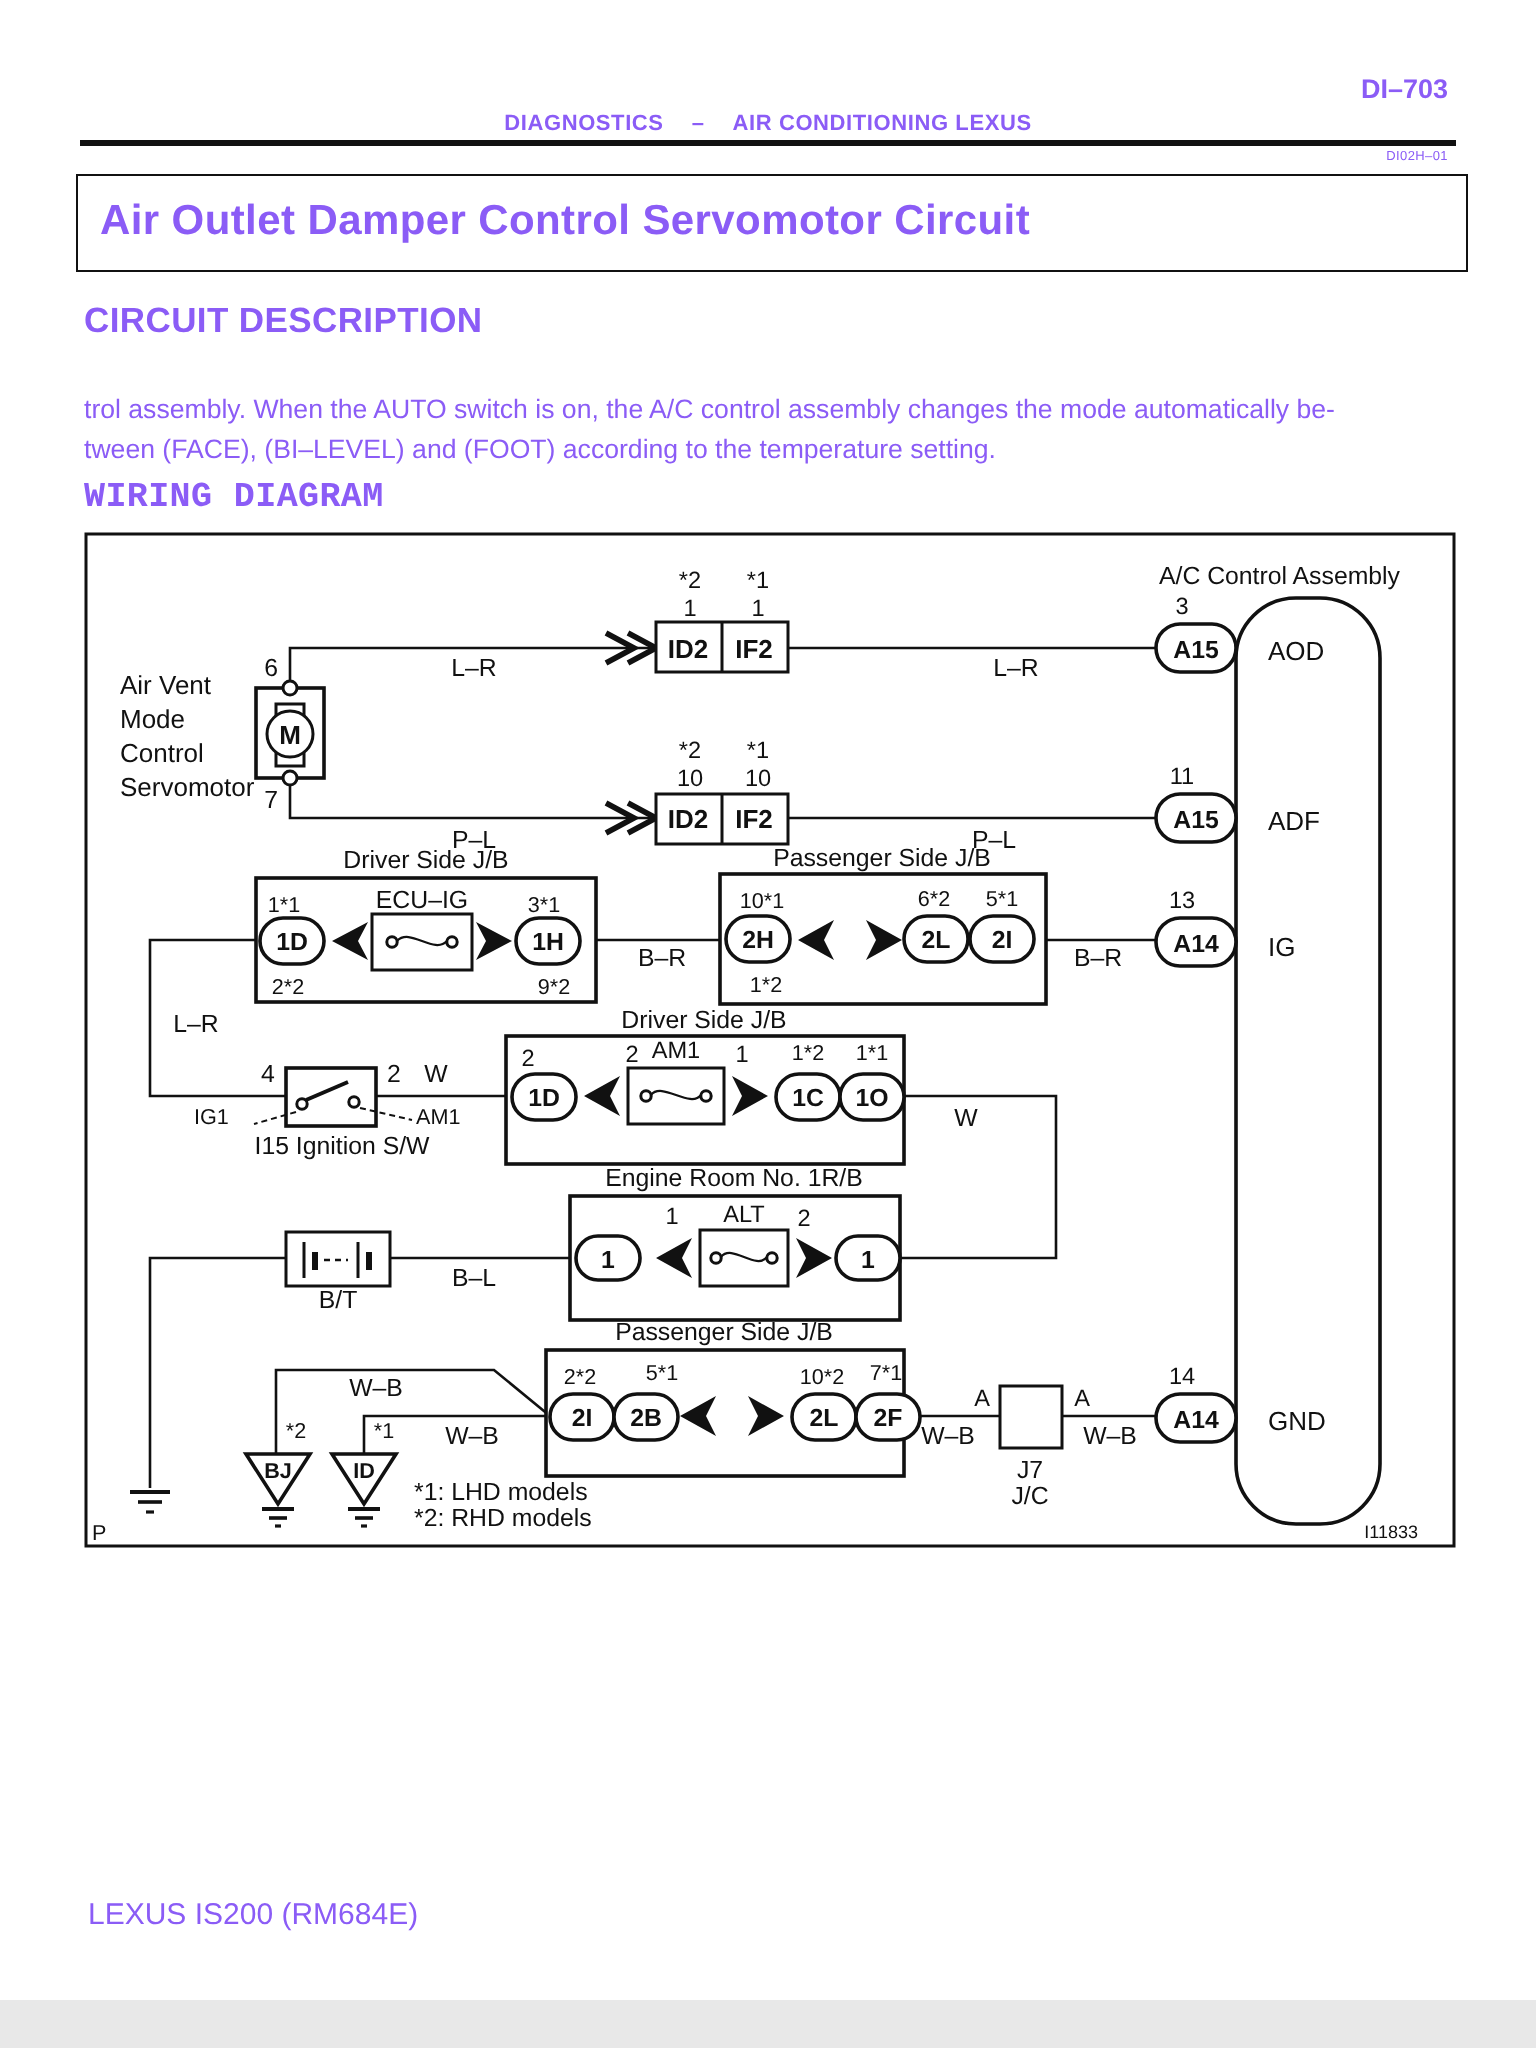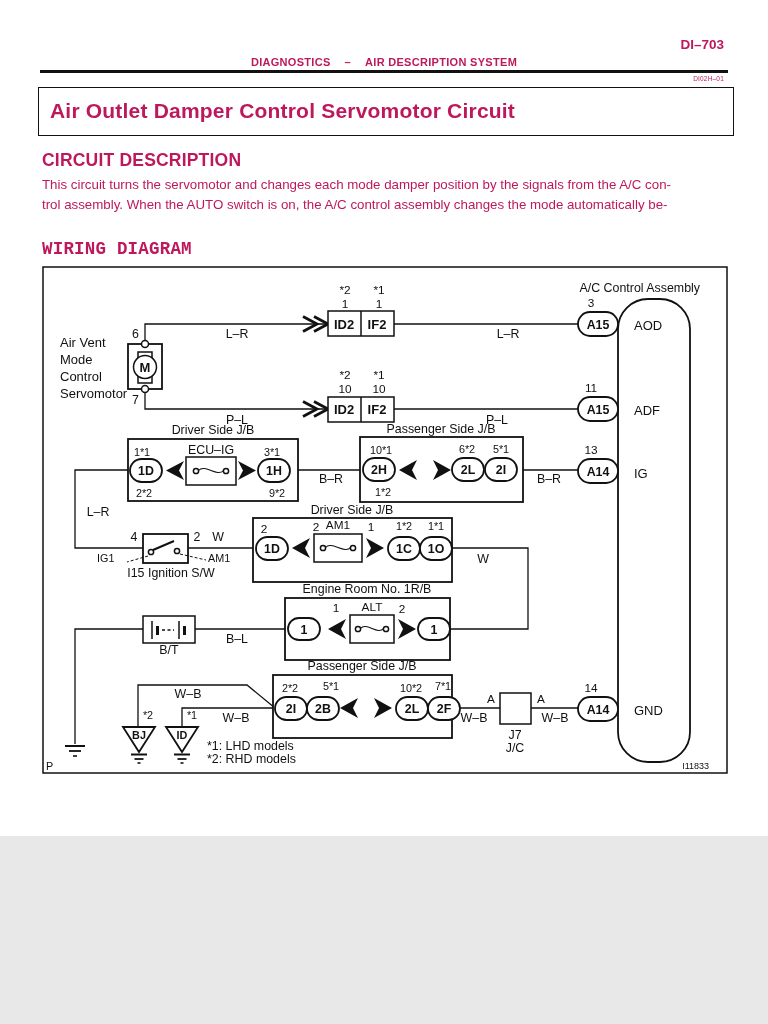--- a/index.html
+++ b/index.html
@@ -1,17 +1,17 @@
 <!DOCTYPE html>
 <html><head>
 <meta charset="utf-8">
 <style>
   html,body{margin:0;padding:0;background:#e8e8e8;}
-  .page{position:relative;width:768px;height:836px;background:#ffffff;overflow:hidden;
-        font-family:"Liberation Sans",sans-serif;color:#be185d;}
+  .page{position:relative;width:768px;height:1000px;background:#ffffff;overflow:hidden;
+        font-family:"Liberation Sans",sans-serif;color:#8b5cf6;}
   .abs{position:absolute;}
   .nowrap{white-space:nowrap;}
   .pagenum{top:37px;right:44px;font-size:13.5px;font-weight:bold;}
   .runhead{top:56px;left:0;width:100%;text-align:center;font-size:11px;font-weight:bold;letter-spacing:.3px;}
   .runhead .dash{padding:0 14px;}
   .rule{top:70px;left:40px;width:688px;height:2.5px;background:#111;}
   .doccode{top:75px;right:44px;font-size:6.5px;letter-spacing:.2px;}
   .titlebox{top:87px;left:38px;width:694px;height:47px;border:1.7px solid #111;}
   .titletext{top:0;left:11px;line-height:46px;font-size:21px;font-weight:bold;letter-spacing:.2px;}
   .h2{font-size:17.5px;font-weight:bold;letter-spacing:.2px;}
@@ -34,33 +34,33 @@
   .b{font-weight:bold}
   .mid{text-anchor:middle}.end{text-anchor:end}
 </style>
 </head>
 <body>
 
 <div class="page">
 
   <div class="abs pagenum">DI–703</div>
 
-  <div class="abs runhead"><span>DIAGNOSTICS</span><span class="dash">–</span><span>AIR DESCRIPTION SYSTEM</span></div>
+  <div class="abs runhead"><span>DIAGNOSTICS</span><span class="dash">–</span><span>AIR CONDITIONING LEXUS</span></div>
 
   <div class="abs rule"></div>
 
   <div class="abs doccode">DI02H–01</div>
 
   <div class="abs titlebox">
     <div class="abs titletext nowrap">Air Outlet Damper Control Servomotor Circuit</div>
   </div>
 
   <div class="abs h2 desc-h">CIRCUIT DESCRIPTION</div>
-  <div class="abs bodyline nowrap" style="top:177px">This circuit turns the servomotor and changes each mode damper position by the signals from the A/C con-</div>
   <div class="abs bodyline nowrap" style="top:197px">trol assembly.  When the AUTO switch is on, the A/C control assembly changes the mode automatically be-</div>
+  <div class="abs bodyline nowrap" style="top:217px">tween (FACE), (BI–LEVEL) and (FOOT) according to the temperature setting.</div>
 
   <div class="abs h2 wir-h">WIRING DIAGRAM</div>
 
   <svg class="abs" style="top:0;left:0" width="768" height="1024" viewBox="0 0 768 1024">
 
     <rect x="43" y="267" width="684" height="506" class="box15"></rect>
 
     <rect x="618" y="299" width="72" height="463" rx="30" ry="30" class="box"></rect>
 
     <path class="wire" d="M145,341 V324 H328"></path>

